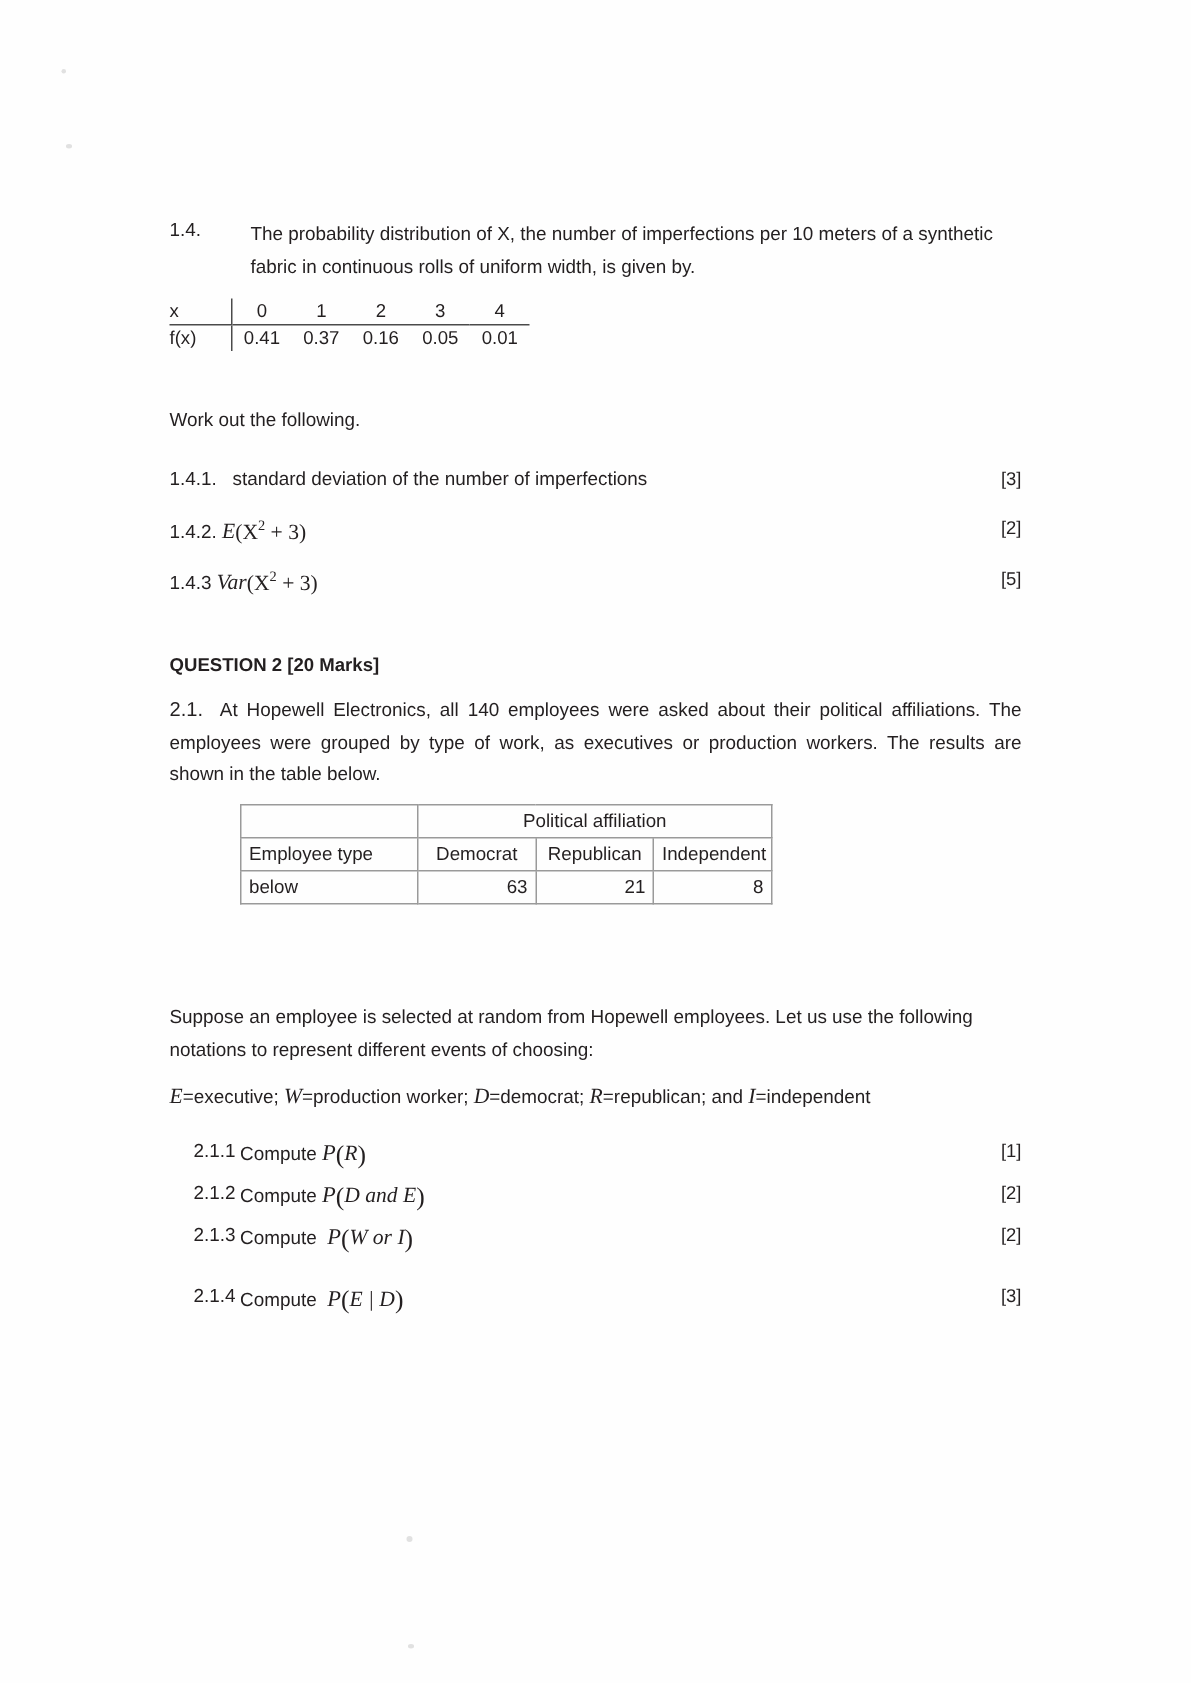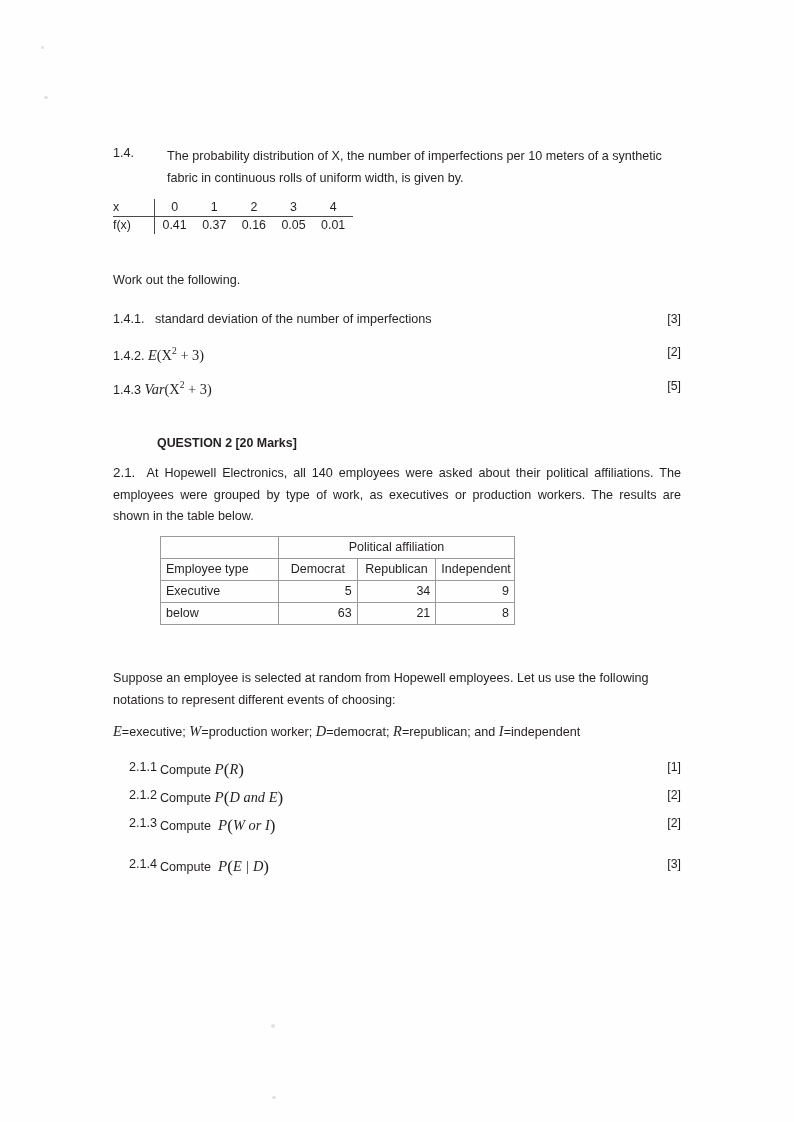--- a/index.html
+++ b/index.html
@@ -123,21 +123,20 @@
   .mi sup, .mu sup {
     font-size: 9.6px;
     vertical-align: super;
   }
 
   
   #q2head {
     top: 436px;
     font-size: 12.4px;
     font-weight: bold;
-    margin-left: 44px;
   }
   #q21 {
     top: 462px;
     width: 568px;
     font-size: 12.6px;
     line-height: 21.5px;
     text-align: justify;
   }
   #q21 .lead { font-size: 13.4px; }
 
@@ -296,26 +295,20 @@
           <td class="c0 empty-tl"></td>
           <td class="span" colspan="3">Political affiliation</td>
         </tr>
         <tr>
           <td class="c0 rowhdr">Employee type</td>
           <td class="c1 colhdr">Democrat</td>
           <td class="c2 colhdr">Republican</td>
           <td class="c3 colhdr">Independent</td>
         </tr>
         <tr>
-          <td class="c0 rowhdr">Executive</td>
-          <td class="c1 num">5</td>
-          <td class="c2 num">34</td>
-          <td class="c3 num">9</td>
-        </tr>
-        <tr>
           <td class="c0 rowhdr" style="border-top:none;">below</td>
           <td class="c1 num" style="border-top:none;margin-top:44px;">63</td>
           <td class="c2 num" style="border-top:none;">21</td>
           <td class="c3 num" style="border-top:none;">8</td>
         </tr>
       </tbody>
         </table>
     </div>
 
     <div class="row" id="suppose">Suppose an employee is selected at random from Hopewell employees. Let us use the following notations to represent different events of choosing:</div>

